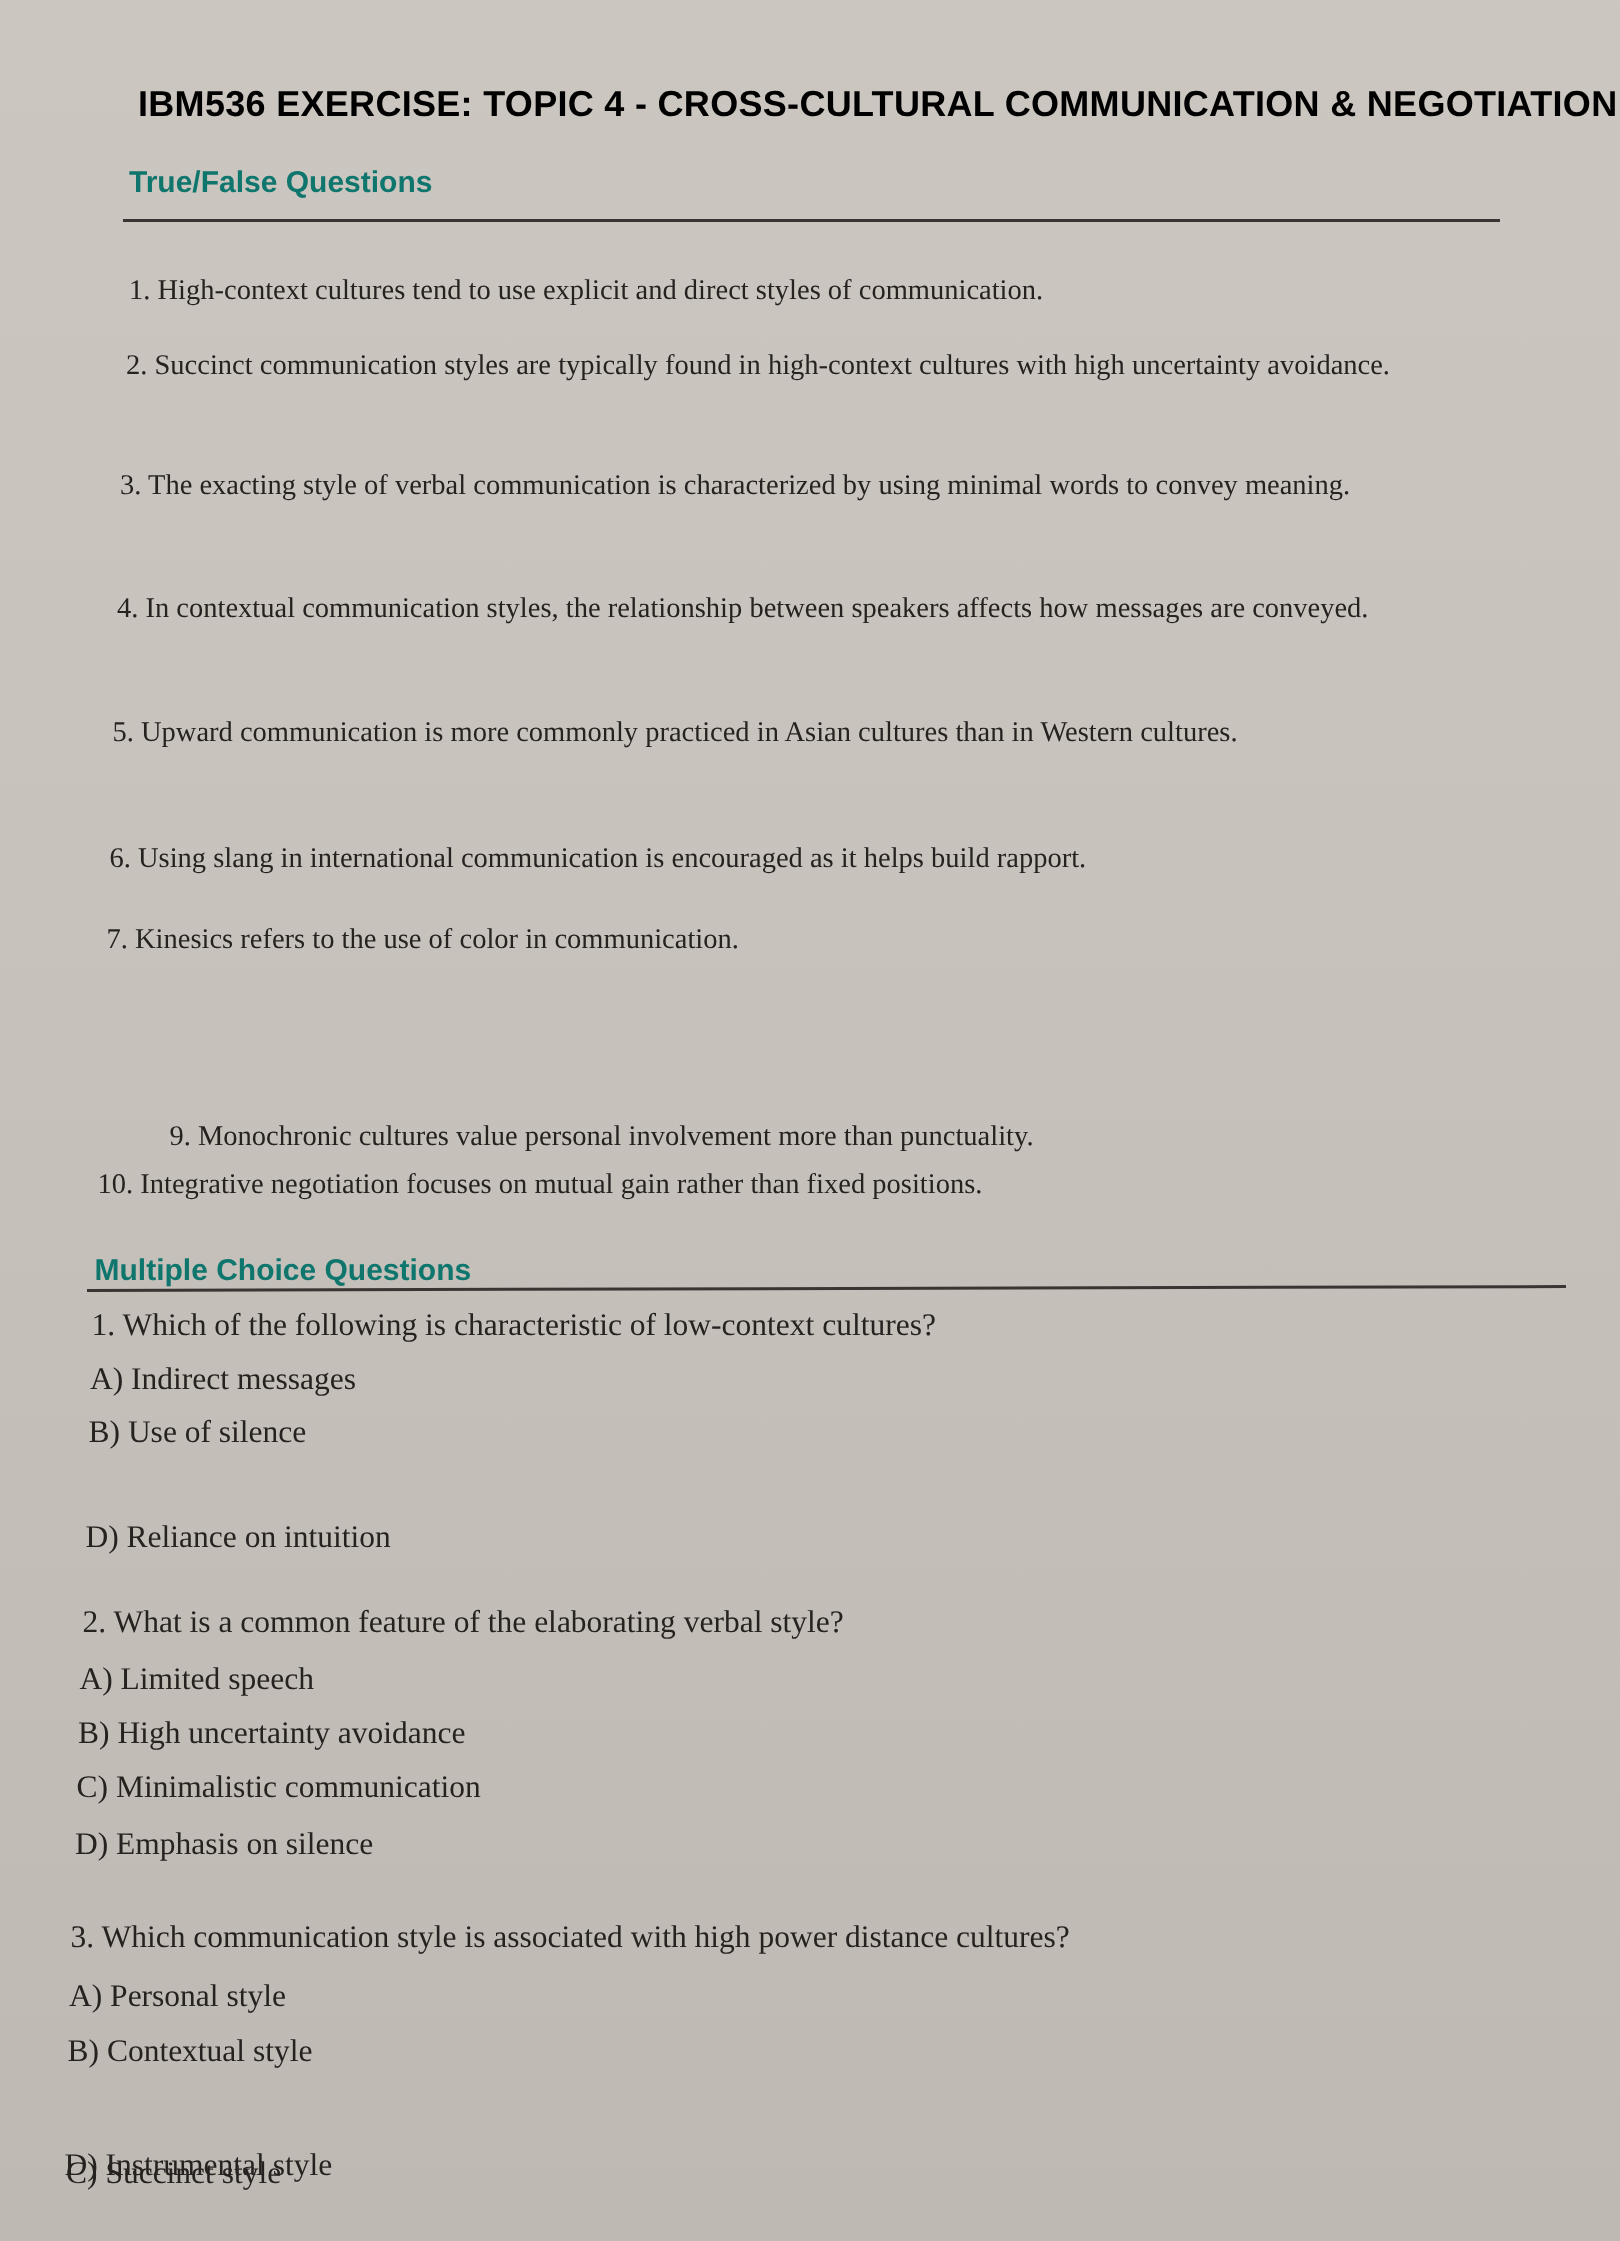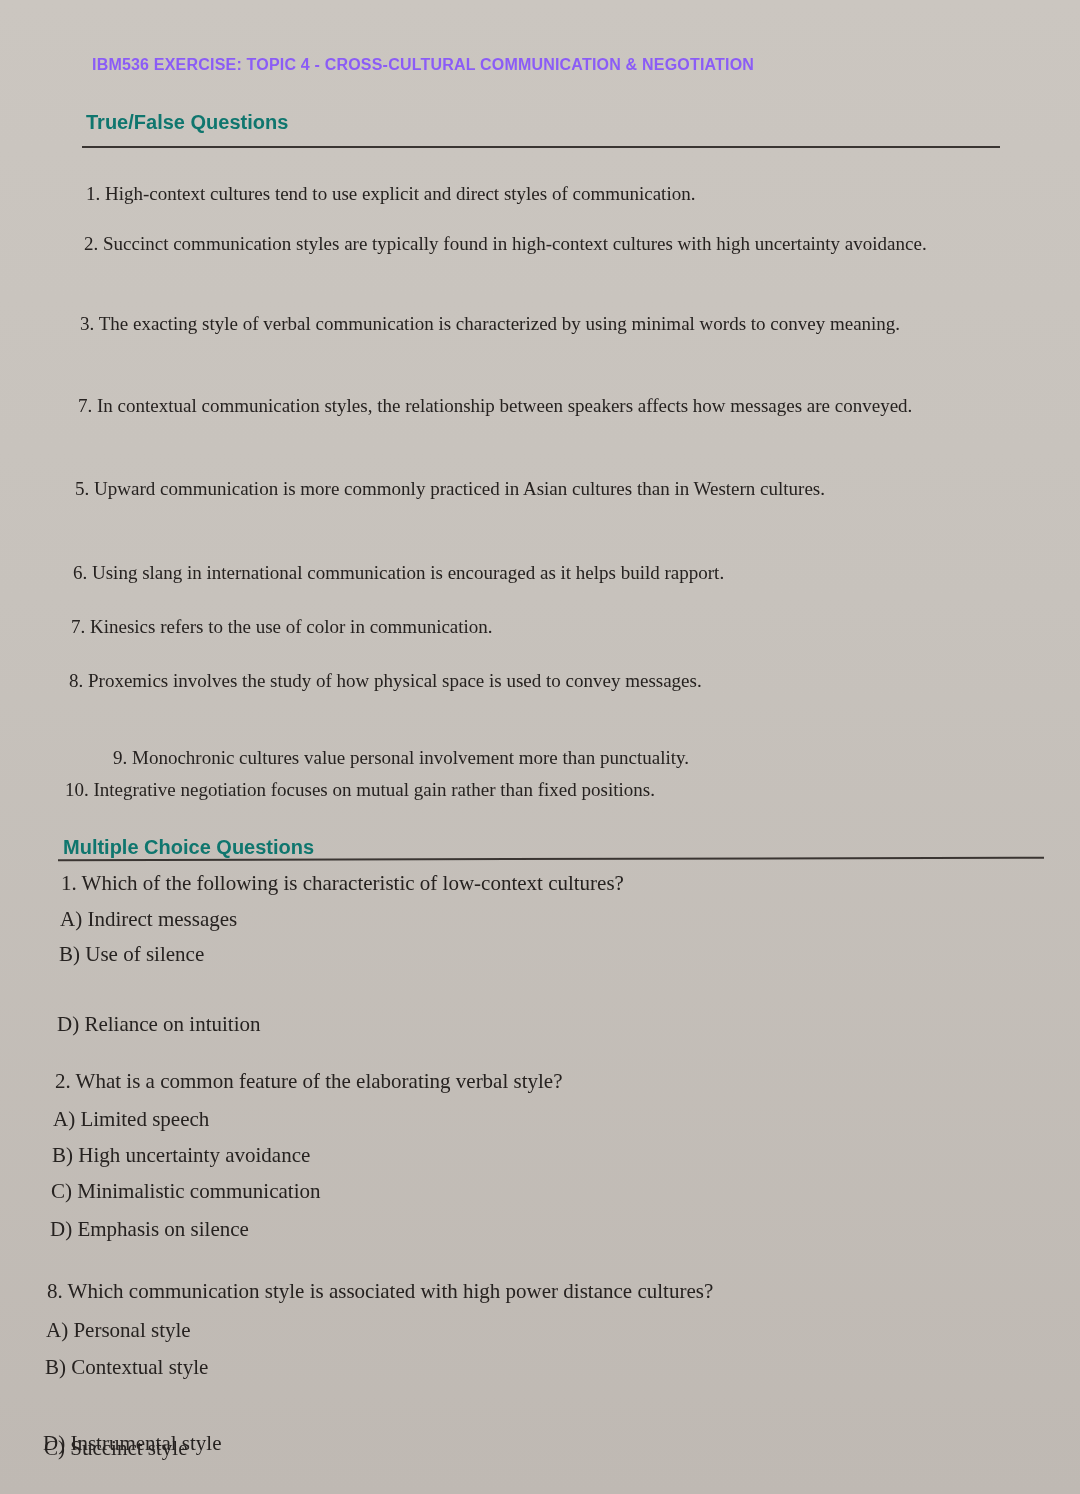--- a/index.html
+++ b/index.html
@@ -6,21 +6,21 @@
     body {
       width: 1080px; height: 1494px; overflow: hidden;
       background: linear-gradient(180deg, #cbc6c0 0%, #c7c2bc 40%, #bfb9b3 100%);
       color: #2a2624;
       position: relative;
     }
     .page { position: absolute; left: 0; top: 0; width: 1080px; height: 1494px; }
     .title {
       position: absolute; left: 92px; top: 56px;
       font-family: "Liberation Sans", sans-serif; font-weight: bold;
-      font-size: 16px; letter-spacing: 0.2px; color: #8b5cf6;
+      font-size: 24px; letter-spacing: 0.2px; color: #000000;
       white-space: nowrap;
     }
     .section-heading {
       position: absolute;
       font-family: "Liberation Sans", sans-serif; font-weight: bold;
       font-size: 20px; color: #0f766e; white-space: nowrap;
     }
     .rule { position: absolute; height: 2px; background: #3a3532; }
     .q {
       position: absolute;
@@ -36,41 +36,40 @@
 <div class="page">
 
   <div class="title">IBM536 EXERCISE: TOPIC 4 - CROSS-CULTURAL COMMUNICATION &amp; NEGOTIATION</div>
 
   <div class="section-heading" style="left:86px; top:111px;">True/False Questions</div>
   <div class="rule" style="left:82px; top:146px; width:918px;"></div>
 
   <div class="q tf" style="top:178px; left:86px;">1. High-context cultures tend to use explicit and direct styles of communication.</div>
   <div class="q tf" style="top:228px; left:84px;">2. Succinct communication styles are typically found in high-context cultures with high uncertainty avoidance.</div>
   <div class="q tf" style="top:308px; left:80px;">3. The exacting style of verbal communication is characterized by using minimal words to convey meaning.</div>
-  <div class="q tf" style="top:390px; left:78px; width:936px;">7. In contextual communication styles, the relationship between speakers affects how messages are conveyed.</div>
+  <div class="q tf" style="top:390px; left:78px; width:936px;">4. In contextual communication styles, the relationship between speakers affects how messages are conveyed.</div>
   <div class="q tf" style="top:473px; left:75px; width:942px;">5. Upward communication is more commonly practiced in Asian cultures than in Western cultures.</div>
   <div class="q tf" style="top:557px; left:73px;">6. Using slang in international communication is encouraged as it helps build rapport.</div>
   <div class="q tf" style="top:611px; left:71px;">7. Kinesics refers to the use of color in communication.</div>
-  <div class="q tf" style="top:665px; left:69px;">8. Proxemics involves the study of how physical space is used to convey messages.</div>
   <div class="q tf" style="top:742px; left:67px;margin-left:46px;">9. Monochronic cultures value personal involvement more than punctuality.</div>
   <div class="q tf" style="top:774px; left:65px;">10. Integrative negotiation focuses on mutual gain rather than fixed positions.</div>
 
   <div class="section-heading" style="left:63px; top:836px;">Multiple Choice Questions</div>
   <div class="rule" style="left:58px; top:858px; width:986px; transform:rotate(-0.15deg);"></div>
 
   <div class="q mc-q" style="left:61px; top:866px;">1. Which of the following is characteristic of low-context cultures?</div>
   <div class="q mc-opt" style="left:60px; top:902px;">A) Indirect messages</div>
   <div class="q mc-opt" style="left:59px; top:937px;">B) Use of silence</div>
   <div class="q mc-opt" style="left:57px; top:1007px;">D) Reliance on intuition</div>
 
   <div class="q mc-q" style="left:55px; top:1064px;">2. What is a common feature of the elaborating verbal style?</div>
   <div class="q mc-opt" style="left:53px; top:1102px;">A) Limited speech</div>
   <div class="q mc-opt" style="left:52px; top:1138px;">B) High uncertainty avoidance</div>
   <div class="q mc-opt" style="left:50px; top:1212px;">D) Emphasis on silence</div>
   <div class="q mc-opt" style="left:51px; top:1174px;">C) Minimalistic communication</div>
 
-  <div class="q mc-q" style="left:47px; top:1274px;">8. Which communication style is associated with high power distance cultures?</div>
+  <div class="q mc-q" style="left:47px; top:1274px;">3. Which communication style is associated with high power distance cultures?</div>
   <div class="q mc-opt" style="left:46px; top:1313px;">A) Personal style</div>
   <div class="q mc-opt" style="left:45px; top:1350px;">B) Contextual style</div>
   <div class="q mc-opt" style="left:44px; top:1388px;margin-top:43px;">C) Succinct style</div>
   <div class="q mc-opt" style="left:43px; top:1426px;">D) Instrumental style</div>
 
 </div>
 
 </body></html>

